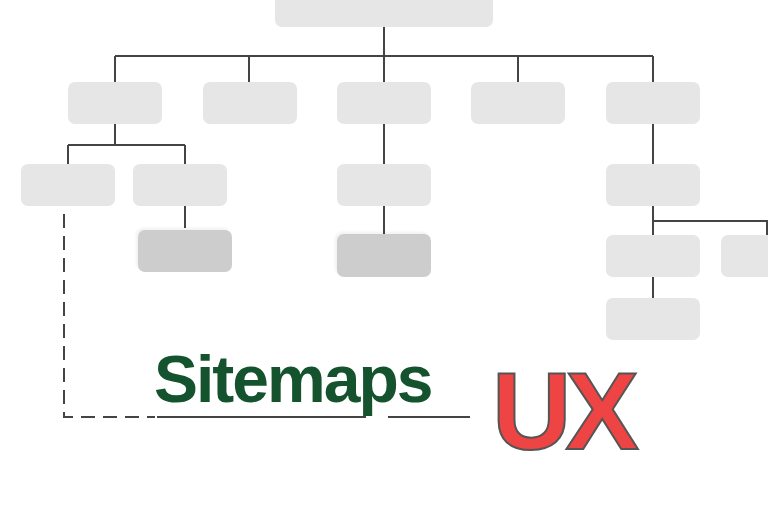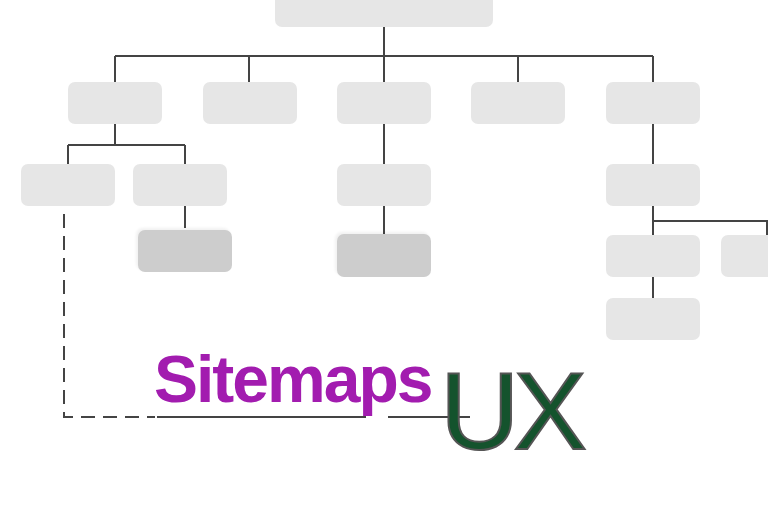--- a/index.html
+++ b/index.html
@@ -1,21 +1,21 @@
 <!DOCTYPE html>
 <html><head>
 <meta charset="utf-8">
 <style>
   html, body { margin: 0; padding: 0; background: #ffffff; }
   body { width: 768px; height: 512px; position: relative; overflow: hidden; font-family: "Liberation Sans", sans-serif; }
   .node { position: absolute; background: #e6e6e6; border-radius: 7px; }
   .node.dark { background: #cdcdcd; box-shadow: -2px -2px 3px rgba(0,0,0,0.06); }
   svg.lines { position: absolute; left: 0; top: 0; }
-  .title-sitemaps { position: absolute; left: 154px; top: 346px; font-size: 66px; font-weight: bold; color: #a21caf; letter-spacing: -2px; line-height: 1; }
-  .title-ux { position: absolute; left: 440px; top: 356px; font-size: 110px; font-weight: normal; color: #14532d; -webkit-text-stroke: 2px #555555; line-height: 1; letter-spacing: -6px; font-family: "Liberation Sans", sans-serif; }
+  .title-sitemaps { position: absolute; left: 154px; top: 346px; font-size: 66px; font-weight: bold; color: #14532d; letter-spacing: -2px; line-height: 1; }
+  .title-ux { position: absolute; left: 492px; top: 356px; font-size: 110px; font-weight: bold; color: #ef4444; -webkit-text-stroke: 2px #555555; line-height: 1; letter-spacing: -6px; font-family: "Liberation Sans", sans-serif; }
 </style>
 </head>
 <body>
 
 <svg class="lines" width="768" height="512">
   <g stroke="#444444" stroke-width="2" fill="none">
 
     <line x1="384" y1="27" x2="384" y2="82"></line>
     <line x1="115" y1="56" x2="653" y2="56"></line>
     <line x1="115" y1="56" x2="115" y2="82"></line>

